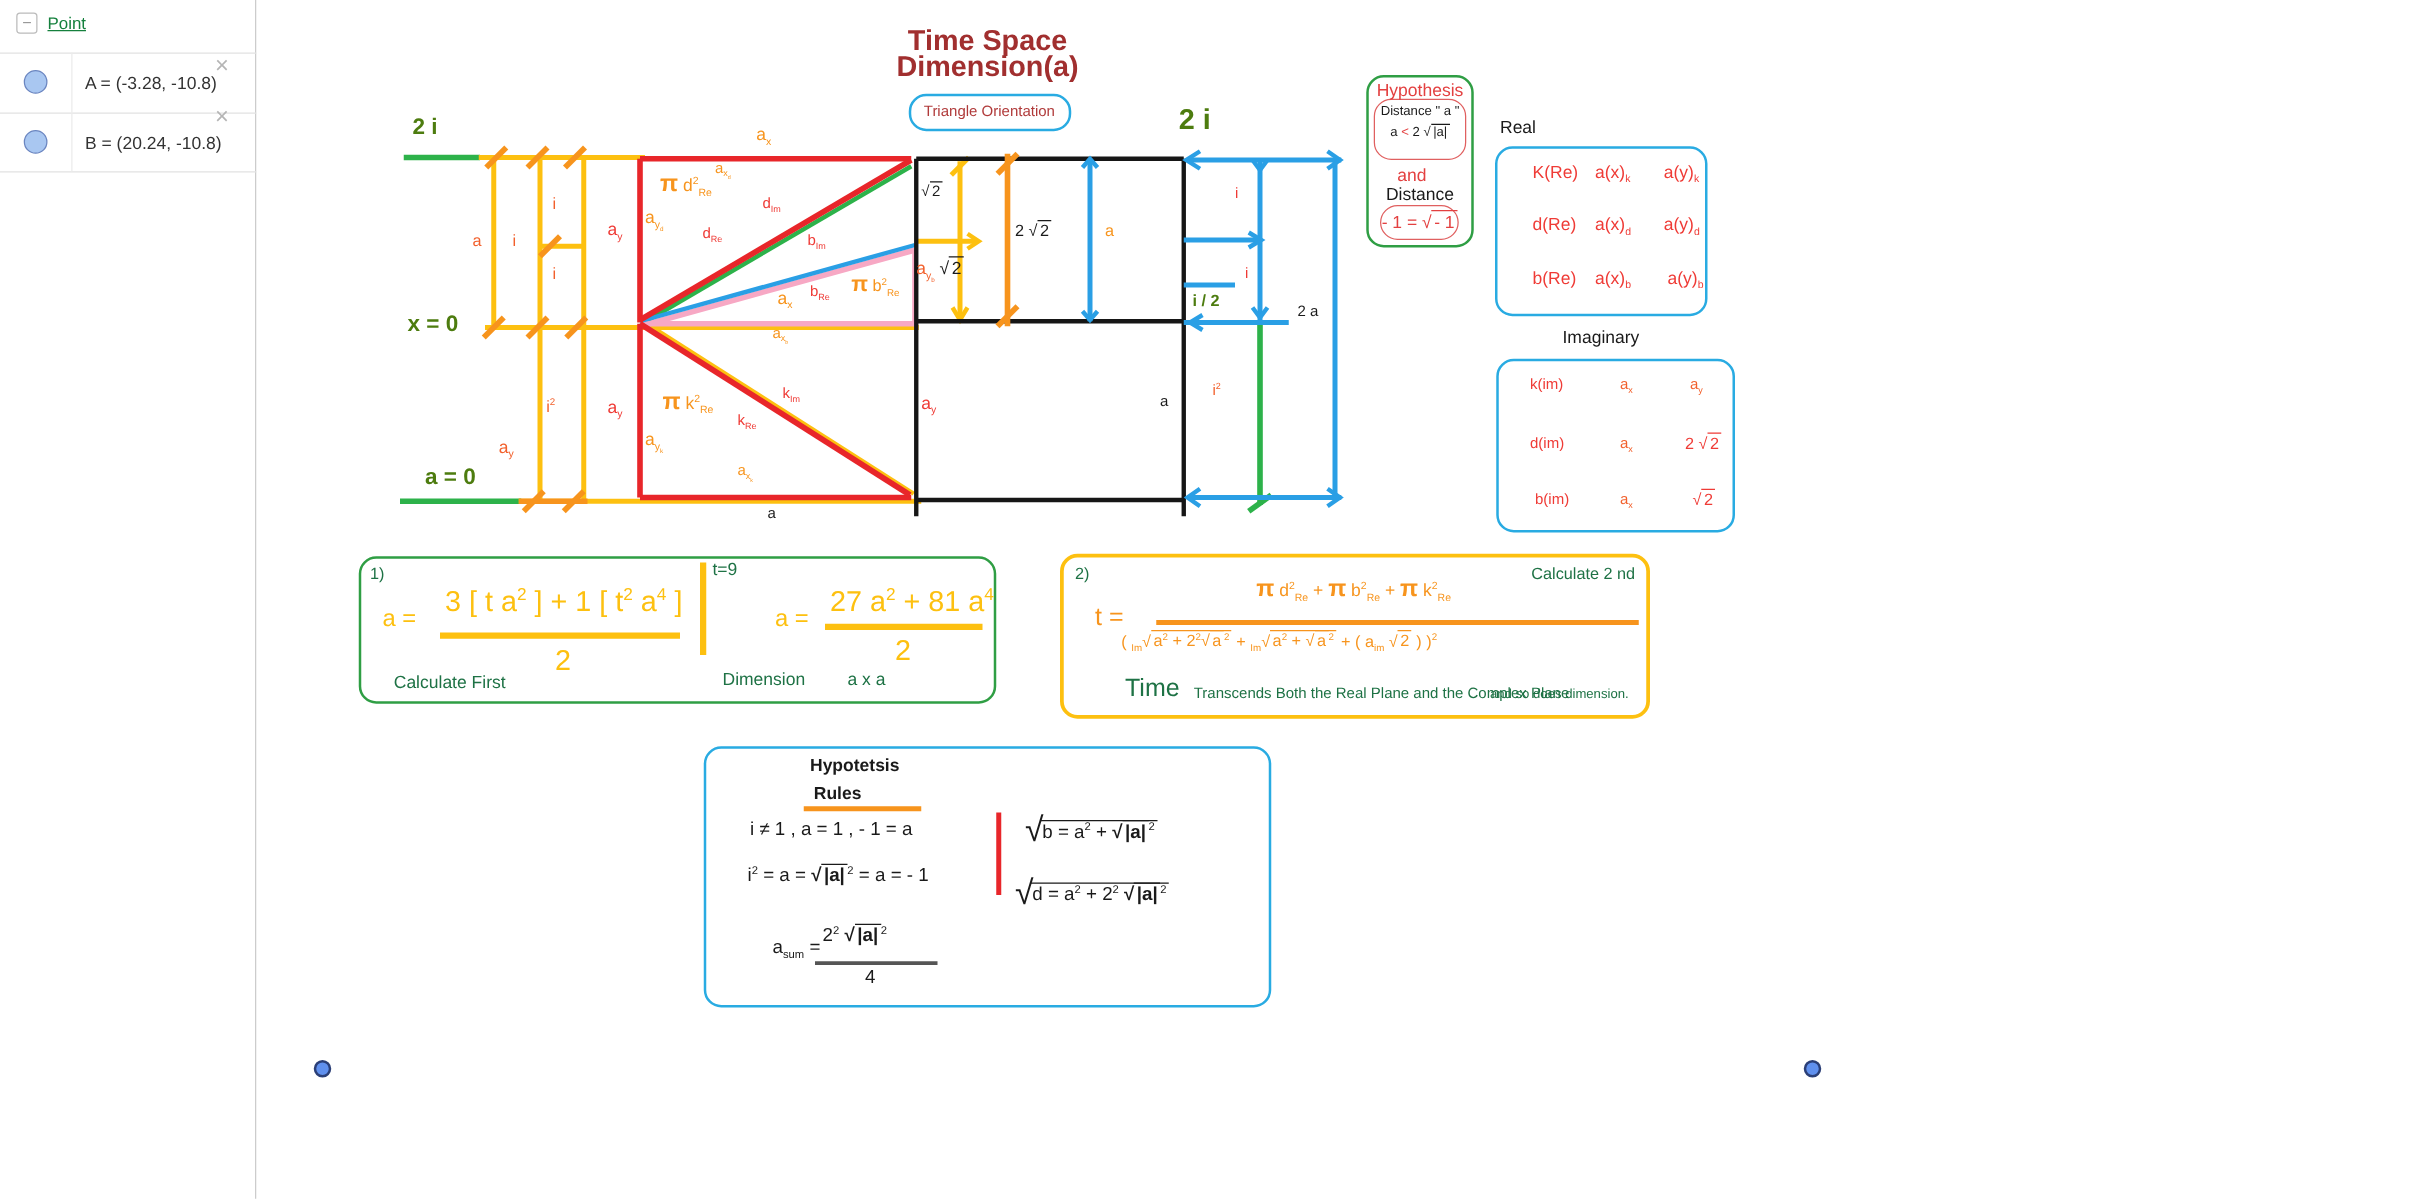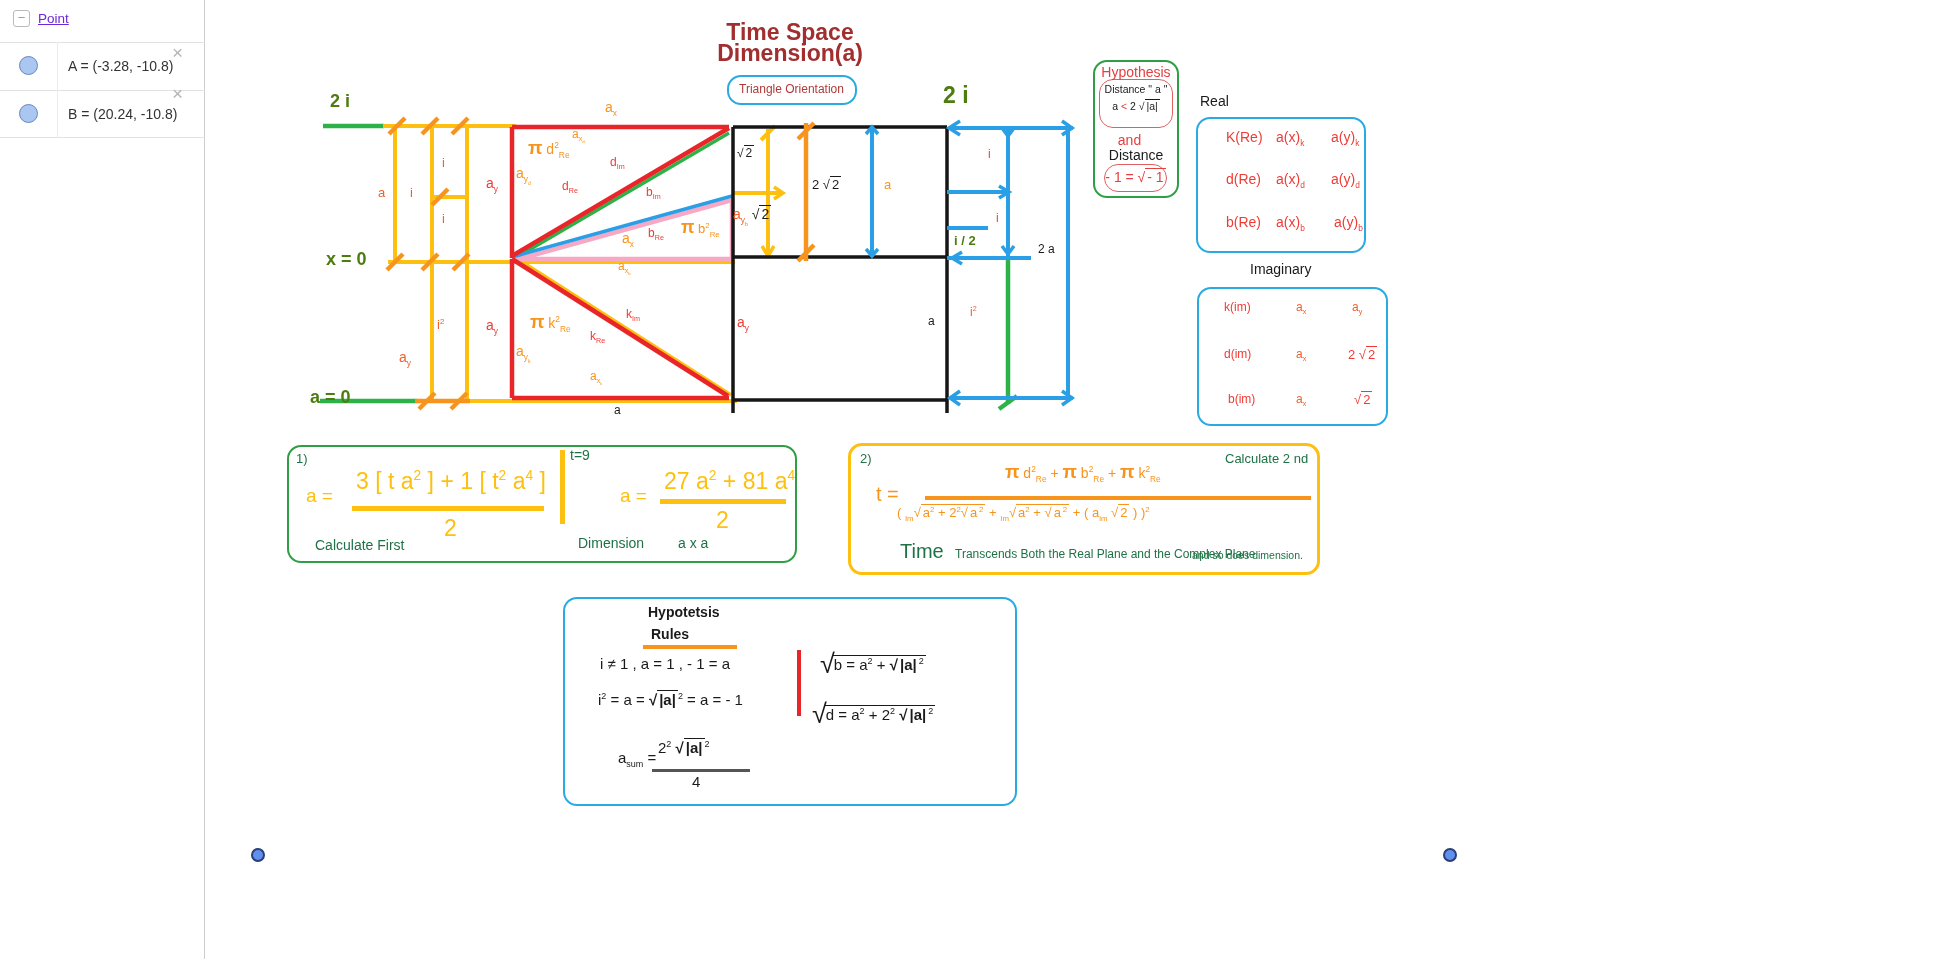--- a/index.html
+++ b/index.html
@@ -31,21 +31,21 @@
   .ctr{text-align:center}
   .bar { position:absolute; z-index:3; }
   
   #sidebar { position:absolute; left:0; top:0; width:205px; height:959px;
     background:#fff; border-right:1px solid #ccc; z-index:5; }
   .sb-div { position:absolute; left:0; width:205px; height:1px; background:#e2e2e2; }
   .sb-col { position:absolute; left:57px; top:42px; width:1px; height:95px; background:#ececec; }
   .minusbox { position:absolute; left:13px; top:10px; width:17px; height:17px;
     border:1px solid #bbb; border-radius:3px; color:#999; font-size:13px;
     text-align:center; line-height:14px; cursor:pointer; }
-  .sb-header { position:absolute; left:38px; top:11px; font-size:13.5px; color:#6d28d9;text-decoration:underline; }
+  .sb-header { position:absolute; left:38px; top:11px; font-size:13.5px; color:#15803d;text-decoration:underline; }
   .pt-circle { position:absolute; width:19px; height:19px; border-radius:50%;
     background:#a9c7f1; border:1.5px solid #6a85c0; cursor:pointer; }
   .sb-label { position:absolute; left:68px; font-size:14px; color:#333; }
   .sb-x { position:absolute; left:172px; font-size:19px; color:#b5b5b5; cursor:pointer; line-height:18px;}
   
   .dot { position:absolute; width:14px; height:14px; border-radius:50%;
     background:#6090ee; border:2px solid #2b3f77; z-index:4; cursor:pointer; }
   
   .panel { position:absolute; z-index:2;border-radius:14px; }
 </style>
@@ -178,21 +178,21 @@
   <div class="lbl s12 c-ored" style="left:1352px;top:301px;">a<sub>y</sub></div>
   <div class="lbl s12 c-red" style="left:1224px;top:348px;">d(im)</div>
   <div class="lbl s12 c-ored" style="left:1296px;top:348px;">a<sub>x</sub></div>
   <div class="lbl s13 c-red" style="left:1348px;top:348px;">2 √<span class="ol">2</span></div>
   <div class="lbl s12 c-red" style="left:1228px;top:393px;">b(im)</div>
   <div class="lbl s12 c-ored" style="left:1296px;top:393px;">a<sub>x</sub></div>
   <div class="lbl s13 c-red" style="left:1354px;top:393px;">√<span class="ol">2</span></div>
 
   <div class="lbl c-green s18 bold" style="left:330px;top:92px;">2 i</div>
   <div class="lbl c-green s18 bold" style="left:326px;top:250px;">x = 0</div>
-  <div class="lbl c-green s18 bold" style="left:310px;top:372px;margin-top:16px;">a = 0</div>
+  <div class="lbl c-green s18 bold" style="left:340px;top:372px;">a = 0</div>
   <div class="lbl c-ored s13" style="left:378px;top:186px;">a</div>
   <div class="lbl c-ored s13" style="left:442px;top:156px;">i</div>
   <div class="lbl c-ored s13" style="left:410px;top:186px;">i</div>
   <div class="lbl c-ored s13" style="left:442px;top:212px;">i</div>
   <div class="lbl c-ored s13" style="left:437px;top:318px;">i<sup>2</sup></div>
   <div class="lbl c-red s11" style="left:486px;top:176px;">a<sub>y</sub></div>
   <div class="lbl c-red s11" style="left:486px;top:318px;">a<sub>y</sub></div>
   <div class="lbl c-ored s11" style="left:399px;top:350px;">a<sub>y</sub></div>
   <div class="lbl c-orange s11" style="left:605px;top:100px;">a<sub>x</sub></div>
   <div class="lbl c-orange s14" style="left:528px;top:138px;"><span class="pi">π</span> d<sup>2</sup><sub>Re</sub></div>

